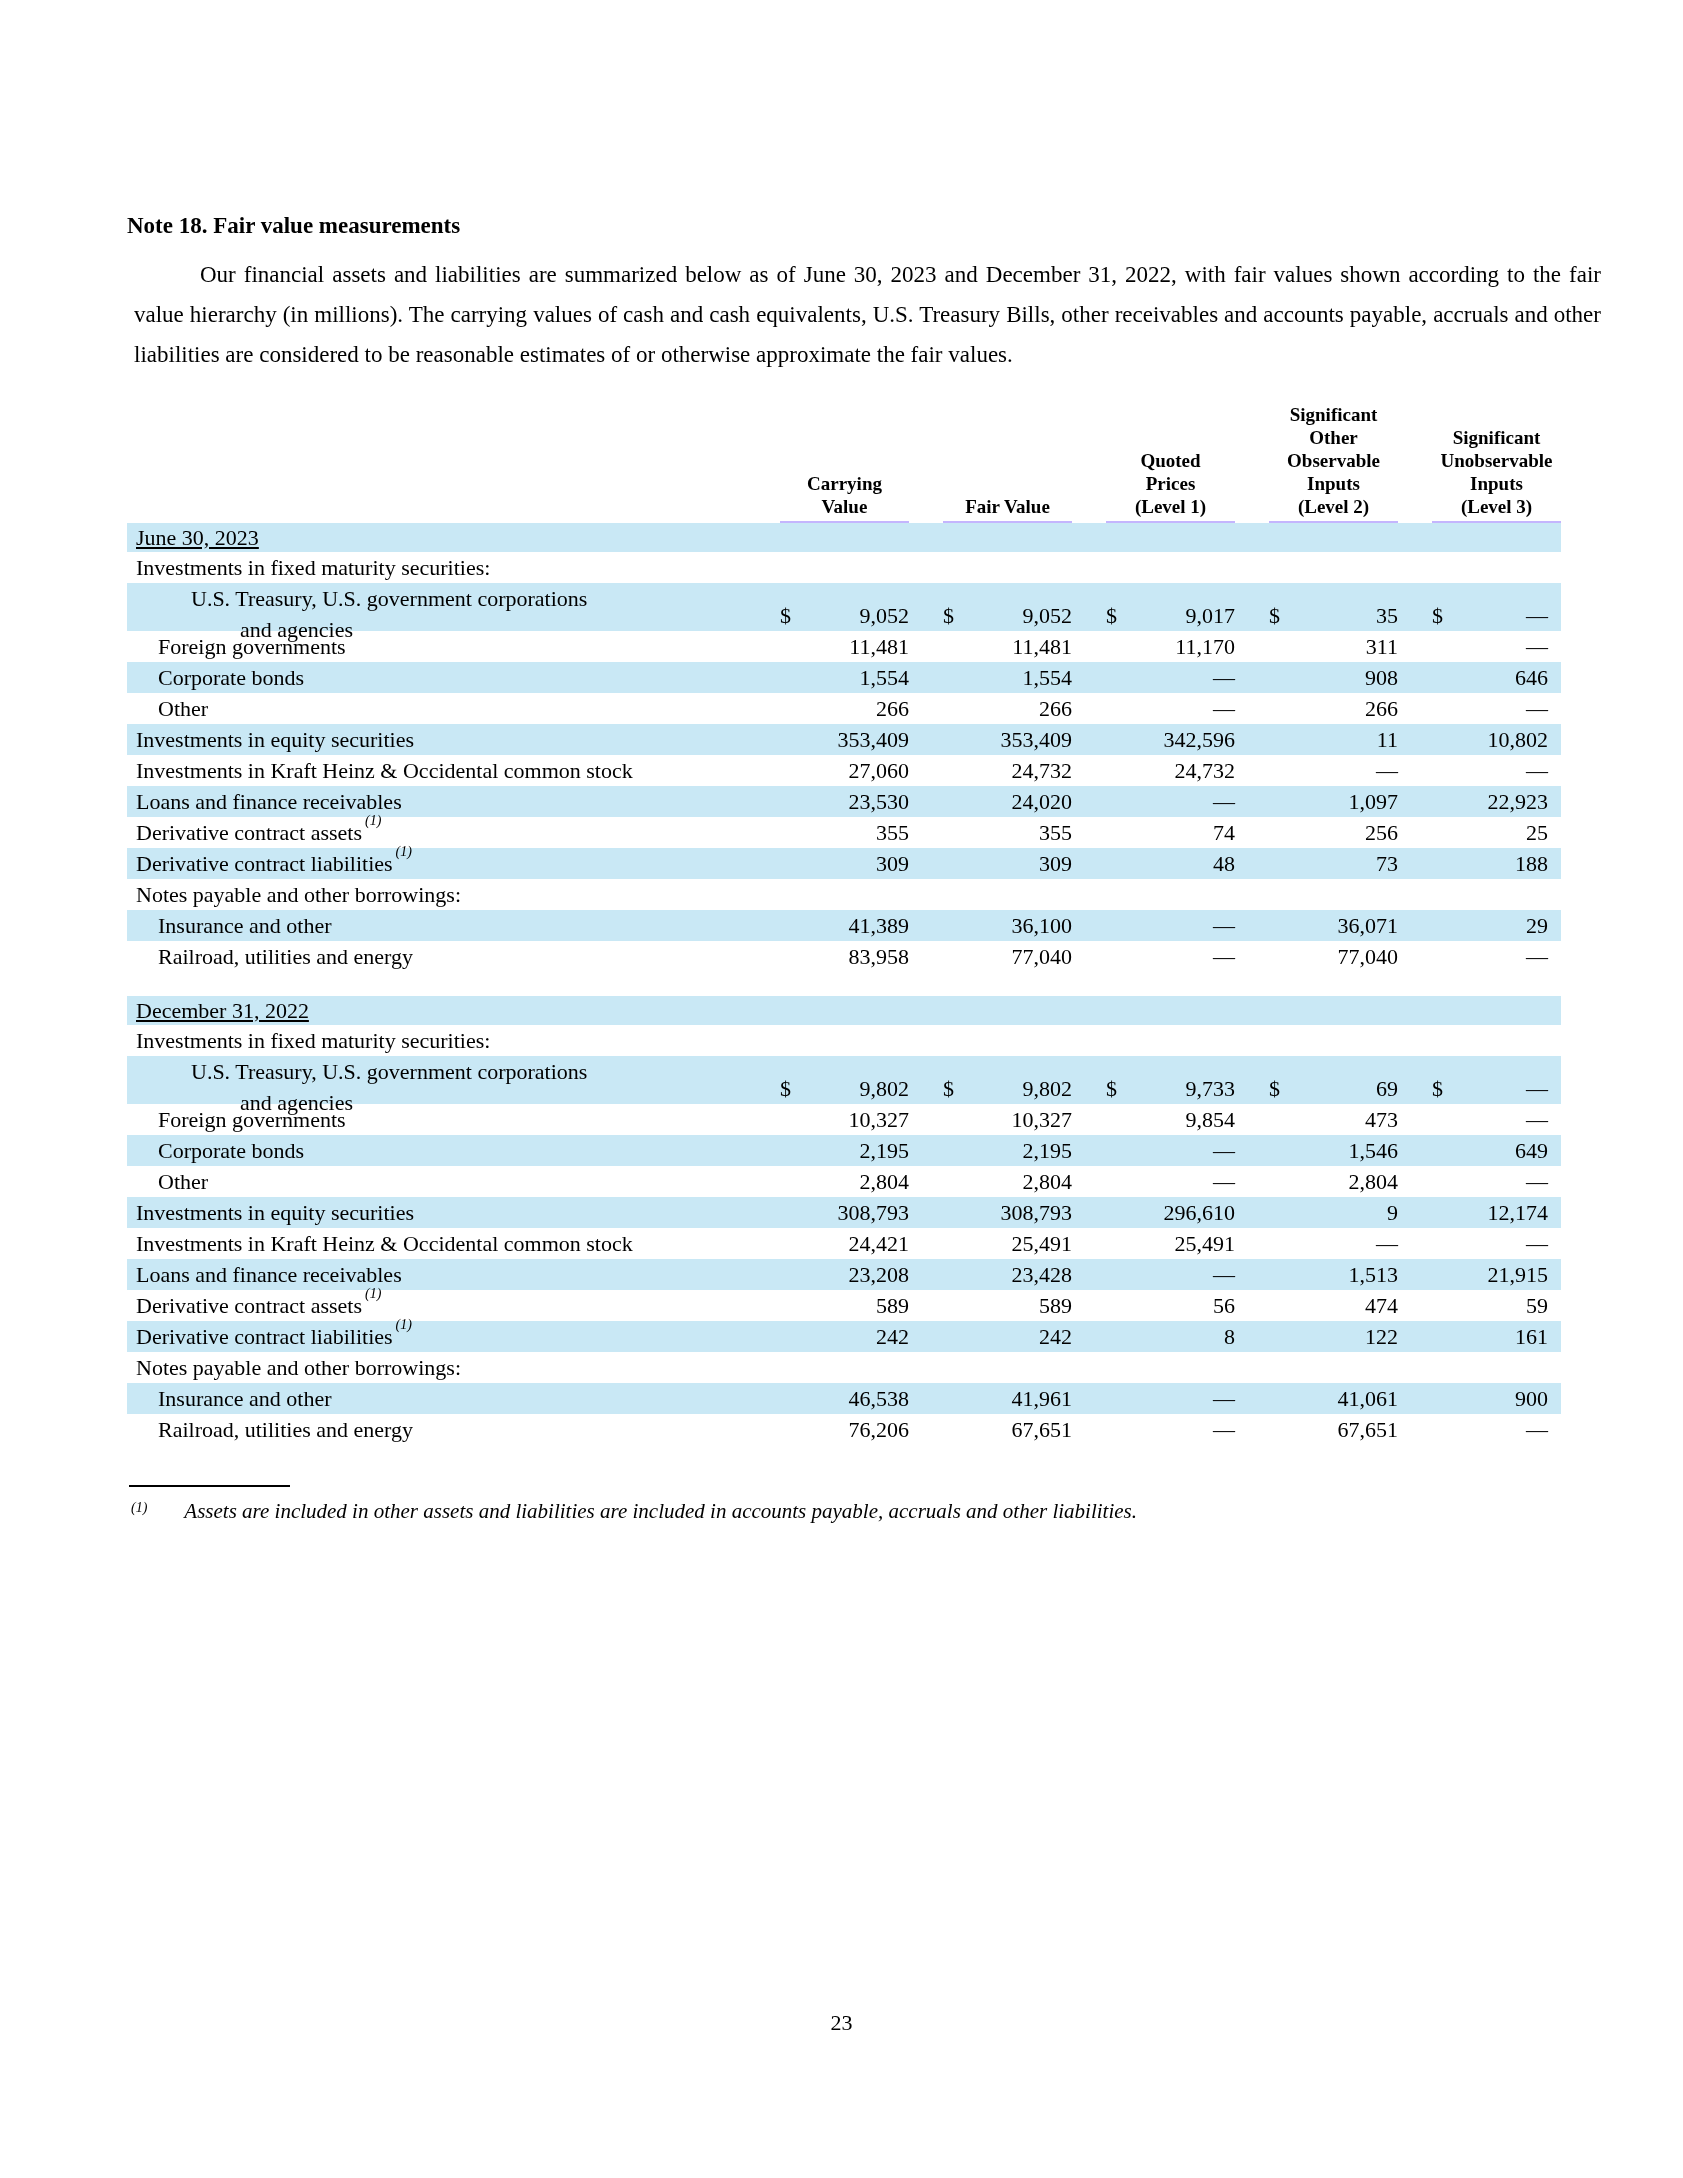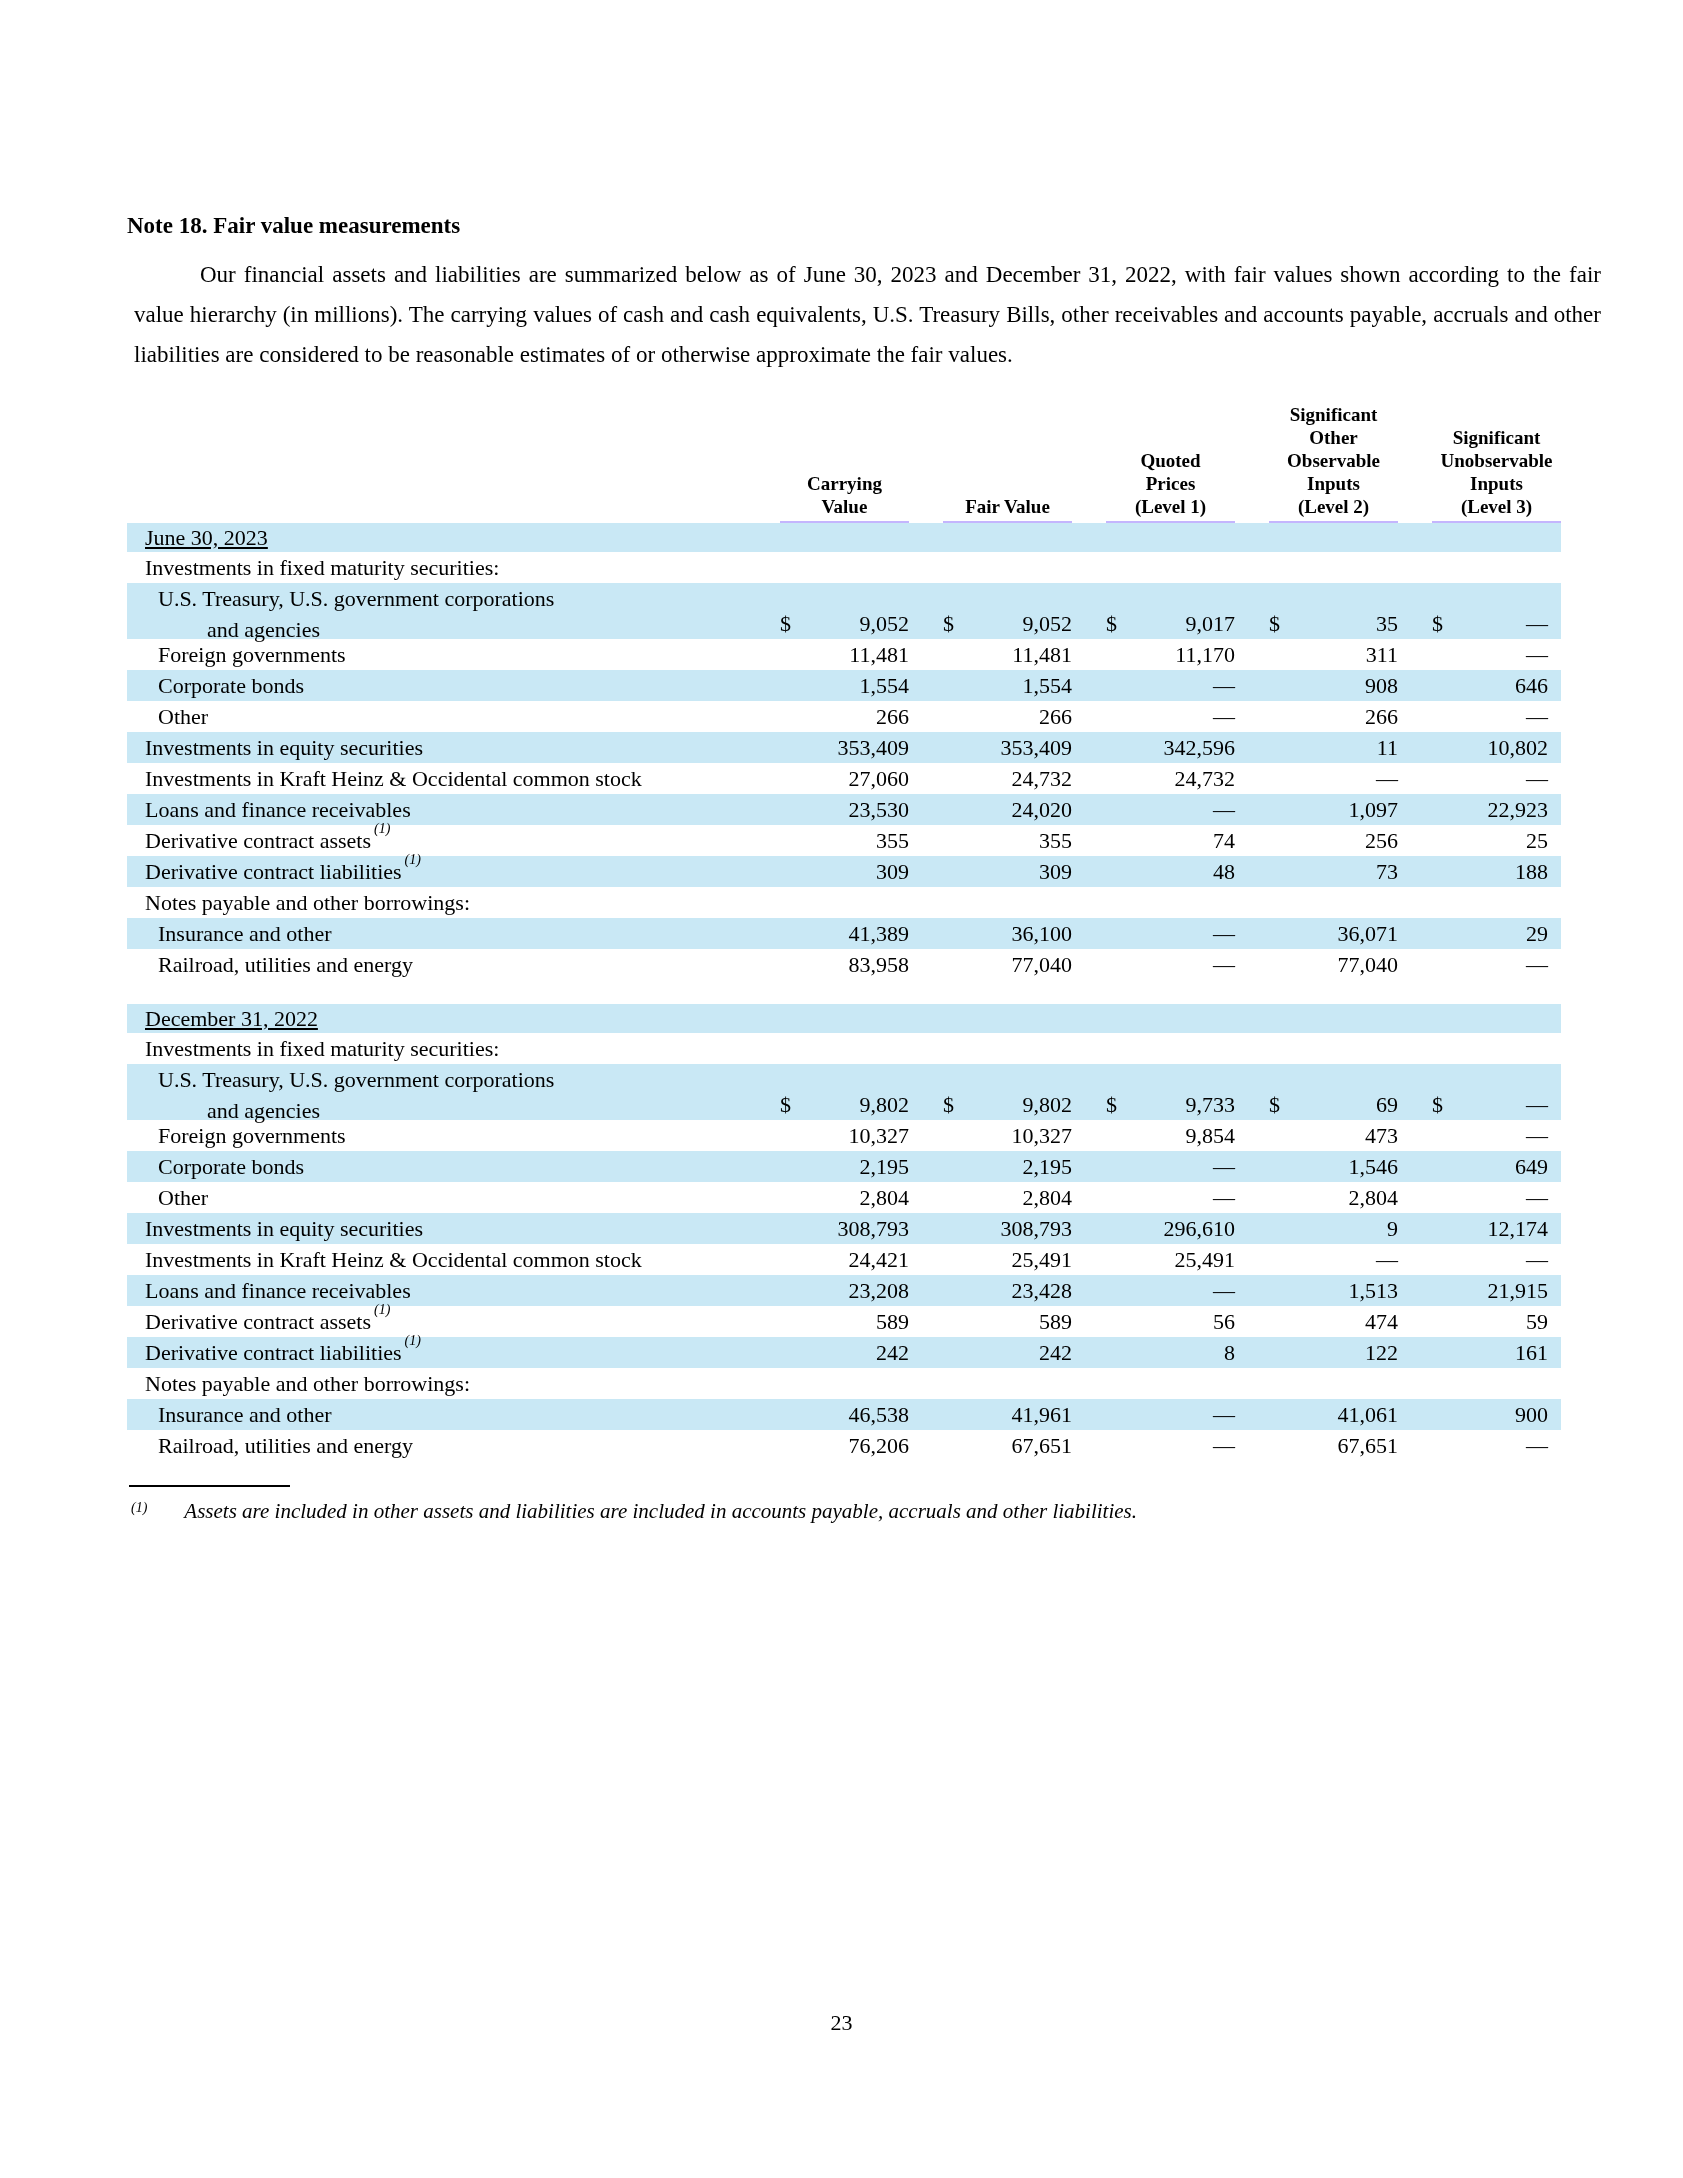--- a/index.html
+++ b/index.html
@@ -30,22 +30,22 @@
   .hlabel { flex:1; }
   .hcol {
     width:129px; margin-left:34px;
     border-bottom:2px solid #c4b5fd;
     text-align:center; font-weight:bold;
     font-size:19px; line-height:23px; padding-bottom:3px;
   }
   .row { display:flex; height:31px; line-height:31px; font-size:22px; }
   .row.shaded { background:var(--shade,#c9e8f5); }
   .row.daterow { height:29px; line-height:29px; }
-  .row.tall { height:56px; }
-  .label { flex:1; padding-left:18px; }
+  .row.tall { height:48px;padding-left:33px; }
+  .label { flex:1; padding-left:9px; }
   .label.ind1 { padding-left:31px; }
   .ind2 { padding-left:49px; }
   .tall .label { line-height:31px; }
   .datetext { text-decoration:underline; }
   .num { width:129px; margin-left:34px; display:flex; justify-content:space-between; align-items:flex-end; }
   .num .val { text-align:right; }
   .num:last-child .val { padding-right:13px; }
   .fnref { font-size:14px; font-style:italic; position:relative; top:-7px; margin-left:3px; line-height:0; }
   .spacer { height:24px; }
   

